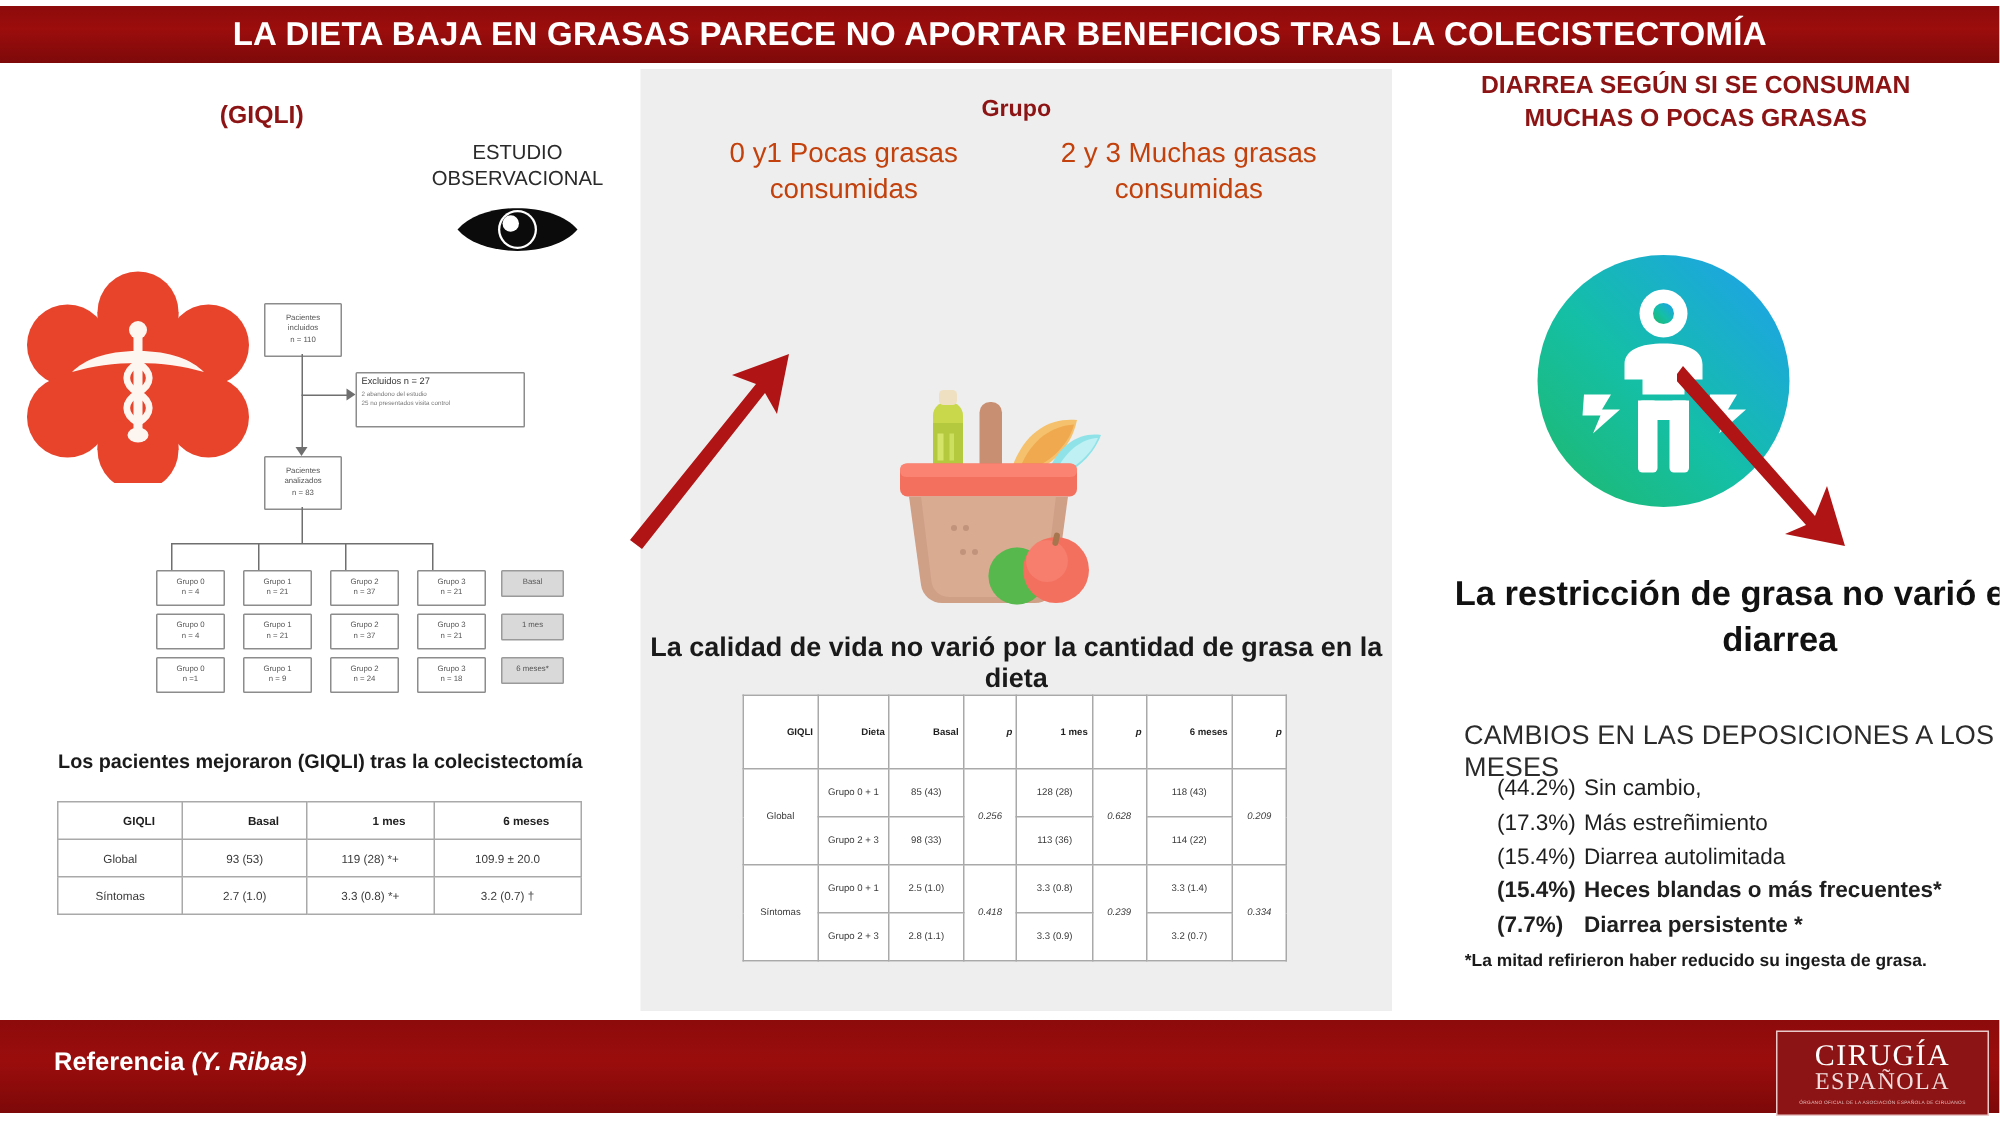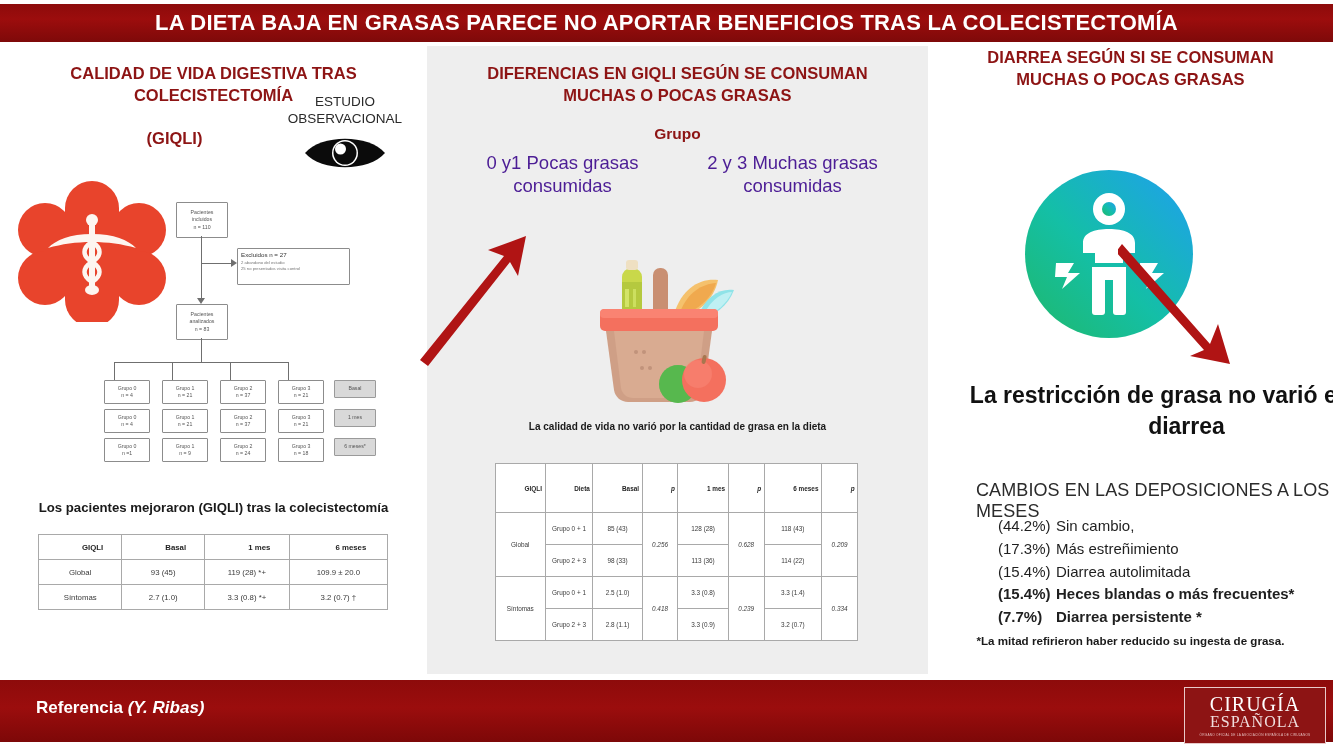--- a/index.html
+++ b/index.html
@@ -52,26 +52,26 @@
   table.data th,table.data td{border:1px solid #a9a9a9;text-align:center;
     color:#3a3a3a;font-weight:normal;}
   table.data th{font-weight:bold;color:#1f1f1f;padding-left:28px;}
 
   .tbl-left{position:absolute;left:38px;top:534px;width:350px;font-size:7.8px;}
   .tbl-left th,.tbl-left td{height:20px;padding:2px 3px;}
 
   
   .grupos{color:#8d1414;font-weight:bold;font-size:15.5px;text-align:center;margin-top:18px;}
   .grp-row{display:flex;justify-content:center;gap:12px;margin-top:8px;}
-  .grp{width:218px;text-align:center;font-size:18.5px;color:#4c1d95;line-height:1.28;}
+  .grp{width:218px;text-align:center;font-size:18.5px;color:#c2410c;line-height:1.28;}
 
   .basket{position:absolute;left:578px;top:252px;width:160px;height:152px;}
 
   .mid-lead{position:absolute;left:427px;width:501px;top:421px;text-align:center;
-    font-weight:bold;font-size:10px;color:#1a1a1a;}
+    font-weight:bold;font-size:18px;color:#1a1a1a;}
 
   .tbl-mid{position:absolute;left:495px;top:463px;width:363px;font-size:6.4px;}
   .tbl-mid th,.tbl-mid td{padding:1px 2px;}
   .tbl-mid th{height:46px;}
   .tbl-mid td{height:29px;}
   .tbl-mid td.p{font-style:italic;color:#3a3a3a;}
 
   
   .diarrhea-icon{position:absolute;left:1022px;top:167px;width:174px;height:174px;}
 
@@ -105,21 +105,20 @@
   .arrow-svg{position:absolute;}
 </style>
 </head>
 <body>
 
 <div class="header-bar">
   <div class="header-title">LA DIETA BAJA EN GRASAS PARECE NO APORTAR BENEFICIOS TRAS LA COLECISTECTOMÍA</div>
 </div>
 
 <div class="col col-left">
-  <div class="col-title" style="margin-top:16px;padding:0 28px;">CALIDAD DE VIDA DIGESTIVA TRAS COLECISTECTOMÍA</div>
   <div class="giqli-sub" style="margin-left:-78px;">(GIQLI)</div>
 </div>
 
 <div class="obs-wrap">
   <div class="obs-text">ESTUDIO</div>
   <div class="obs-text">OBSERVACIONAL</div>
   <svg class="eye" width="88" height="42" viewBox="0 0 88 42">
     <path d="M4 21 C20 2,68 2,84 21 C68 40,20 40,4 21 Z" fill="#0b0b0b"></path>
     <circle cx="44" cy="21" r="13" fill="#ffffff"></circle>
     <circle cx="44" cy="21" r="11.5" fill="#0b0b0b"></circle>
@@ -242,35 +241,34 @@
       <tr id="tbl-left-head">
         <th>GIQLI</th>
         <th>Basal</th>
         <th>1 mes</th>
         <th>6 meses</th>
       </tr>
     </thead>
   <tbody id="tbl-left-body">
       <tr>
         <td>Global</td>
-        <td>93 (45)</td>
+        <td>93 (53)</td>
         <td>119 (28) *+</td>
         <td>109.9 ± 20.0</td>
       </tr>
       <tr>
         <td>Síntomas</td>
         <td>2.7 (1.0)</td>
         <td>3.3 (0.8) *+</td>
         <td>3.2 (0.7) †</td>
       </tr>
     </tbody>
 </table>
 
 <div class="col col-mid">
-  <div class="col-title" style="margin-top:16px;padding:0 34px;">DIFERENCIAS EN GIQLI SEGÚN  SE CONSUMAN MUCHAS  O POCAS GRASAS</div>
   <div class="grupos">Grupo</div>
   <div class="grp-row">
     <div class="grp">0 y1 Pocas grasas consumidas</div>
     <div class="grp">2 y 3 Muchas grasas consumidas</div>
   </div>
 </div>
 
 <svg class="basket" viewBox="0 0 160 152">
   <rect x="44" y="16" width="20" height="48" rx="9" fill="#c9d84a"></rect>
   <rect x="44" y="30" width="20" height="34" fill="#b5c93f"></rect>

